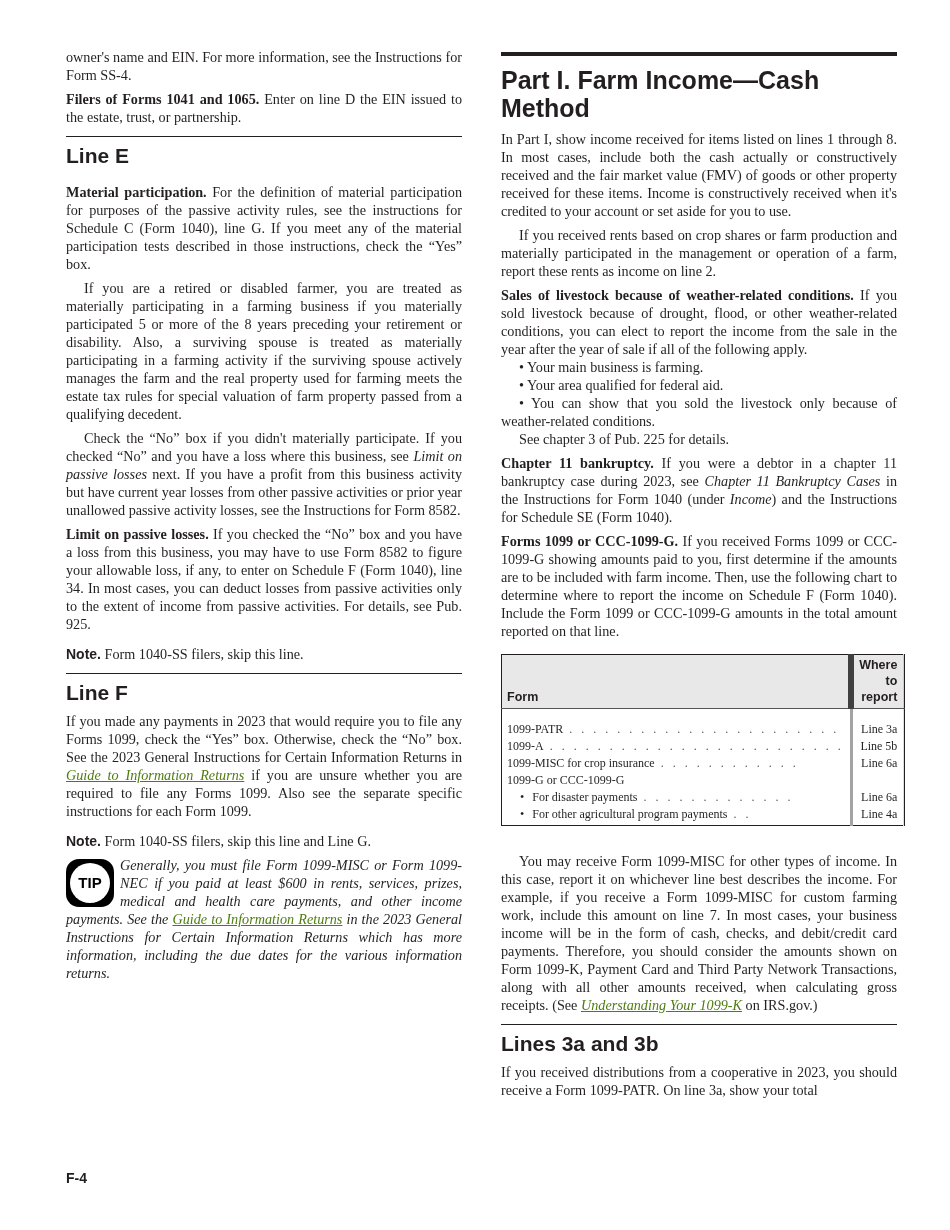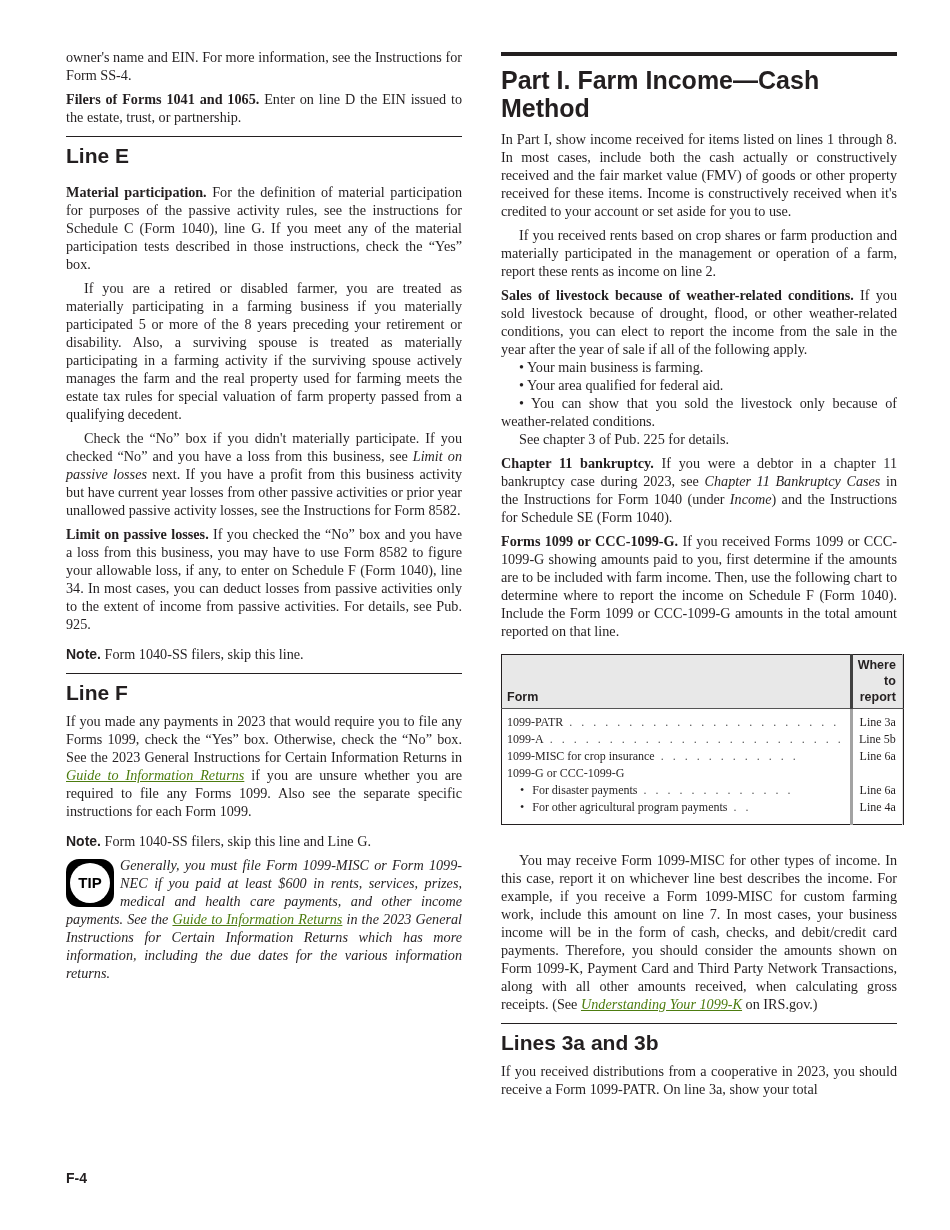--- a/index.html
+++ b/index.html
@@ -16,44 +16,44 @@
   h1 { font-family:"Liberation Sans", sans-serif; font-weight:bold; font-size:25px; line-height:28px; margin:14px 0 8px 0; }
   .note { font-family:"Liberation Sans", sans-serif; font-weight:bold; font-size:14px; }
   a { color:#4d7c0f; font-style:italic; text-decoration:underline; }
   .tip { font-style:italic; text-align:justify; }
   .tipicon { float:left; width:48px; height:48px; background:#000; border-radius:13px; margin:3px 6px 0 0; position:relative; }
   .tipicon span { position:absolute; left:4px; top:4px; width:40px; height:40px; border-radius:50%; background:#fff; color:#000;
                   font-family:"Liberation Sans", sans-serif; font-weight:bold; font-size:15px; line-height:40px; text-align:center; font-style:normal; }
   table.rep { width:100%; border-collapse:collapse; border:1.3px solid #231f20; font-size:12px; line-height:17px; margin:14px 0 26px 0; }
   table.rep thead th { background:#e8e8e8; font-family:"Liberation Sans", sans-serif; font-weight:bold; font-size:12.5px; line-height:16px; vertical-align:bottom; padding:2px 6px 3px 5px; border-bottom:1.3px solid #555; }
   table.rep th.f { text-align:left; }
-  table.rep th.w { text-align:right; width:78px; border-left:3px solid #404040; }
+  table.rep th.w { text-align:right; width:78px; border-left:6px solid #404040; }
   table.rep th.pad { width:8px; border-left:1px solid #ccc; padding:0; }
   table.rep td { padding:0 6px 0 5px; white-space:nowrap; overflow:hidden; }
   table.rep td.w { text-align:right; border-left:3px solid #a3a3a3; }
   table.rep td.pad { border-left:1px solid #ddd; padding:0; }
-  table.rep tbody tr:first-child td { padding-top:5px; }
-  table.rep tbody tr:last-child td { padding-bottom:8px; }
+  table.rep tbody tr:first-child td { padding-top:12px; }
+  table.rep tbody tr:last-child td { padding-bottom:2px; }
   .dots { letter-spacing:3px; color:#555; }
   .sub { padding-left:18px !important; }
   .sub::before { content:"\2022"; margin-right:8px; }
   .footer { position:absolute; left:66px; top:1169px; font-family:"Liberation Sans", sans-serif; font-weight:bold; font-size:14px; }
 </style>
 </head>
 <body>
 
 <div class="col left">
   <p>owner's name and EIN. For more information, see the Instructions for Form SS-4.</p>
   <p><b>Filers of Forms 1041 and 1065.</b><span> Enter on line D the EIN issued to the estate, trust, or partnership.</span></p>
 
   <div class="rule"></div>
   <h2>Line E</h2>
   <p style="margin-top:14px"><b>Material participation.</b><span> For the definition of material participation for purposes of the passive activity rules, see the instructions for Schedule C (Form 1040), line G. If you meet any of the material participation tests described in those instructions, check the “Yes” box.</span></p>
   <p class="ind">If you are a retired or disabled farmer, you are treated as materially participating in a farming business if you materially participated 5 or more of the 8 years preceding your retirement or disability. Also, a surviving spouse is treated as materially participating in a farming activity if the surviving spouse actively manages the farm and the real property used for farming meets the estate tax rules for special valuation of farm property passed from a qualifying decedent.</p>
-  <p class="ind"><span>Check the “No” box if you didn't materially participate. If you checked “No” and you have a loss from this business, see </span><i>Limit on passive losses</i><span> next. If you have a profit from this business activity but have current year losses from other passive activities or prior year unallowed passive activity losses, see the Instructions for Form 8582.</span></p>
+  <p class="ind"><span>Check the “No” box if you didn't materially participate. If you checked “No” and you have a loss where this business, see </span><i>Limit on passive losses</i><span> next. If you have a profit from this business activity but have current year losses from other passive activities or prior year unallowed passive activity losses, see the Instructions for Form 8582.</span></p>
   <p><b>Limit on passive losses.</b><span> If you checked the “No” box and you have a loss from this business, you may have to use Form 8582 to figure your allowable loss, if any, to enter on Schedule F (Form 1040), line 34. In most cases, you can deduct losses from passive activities only to the extent of income from passive activities. For details, see Pub. 925.</span></p>
   <p style="margin-top:12px"><span class="note">Note.</span><span> Form 1040-SS filers, skip this line.</span></p>
 
   <div class="rule" style="margin-top:10px"></div>
   <h2>Line F</h2>
   <p><span>If you made any payments in 2023 that would require you to file any Forms 1099, check the “Yes” box. Otherwise, check the “No” box. See the 2023 General Instructions for Certain Information Returns in </span><a>Guide to Information Returns</a><span> if you are unsure whether you are required to file any Forms 1099. Also see the separate specific instructions for each Form 1099.</span></p>
   <p style="margin-top:12px"><span class="note">Note.</span><span> Form 1040-SS filers, skip this line and Line G.</span></p>
   <div class="tip">
     <div class="tipicon">
         <span>TIP</span>

